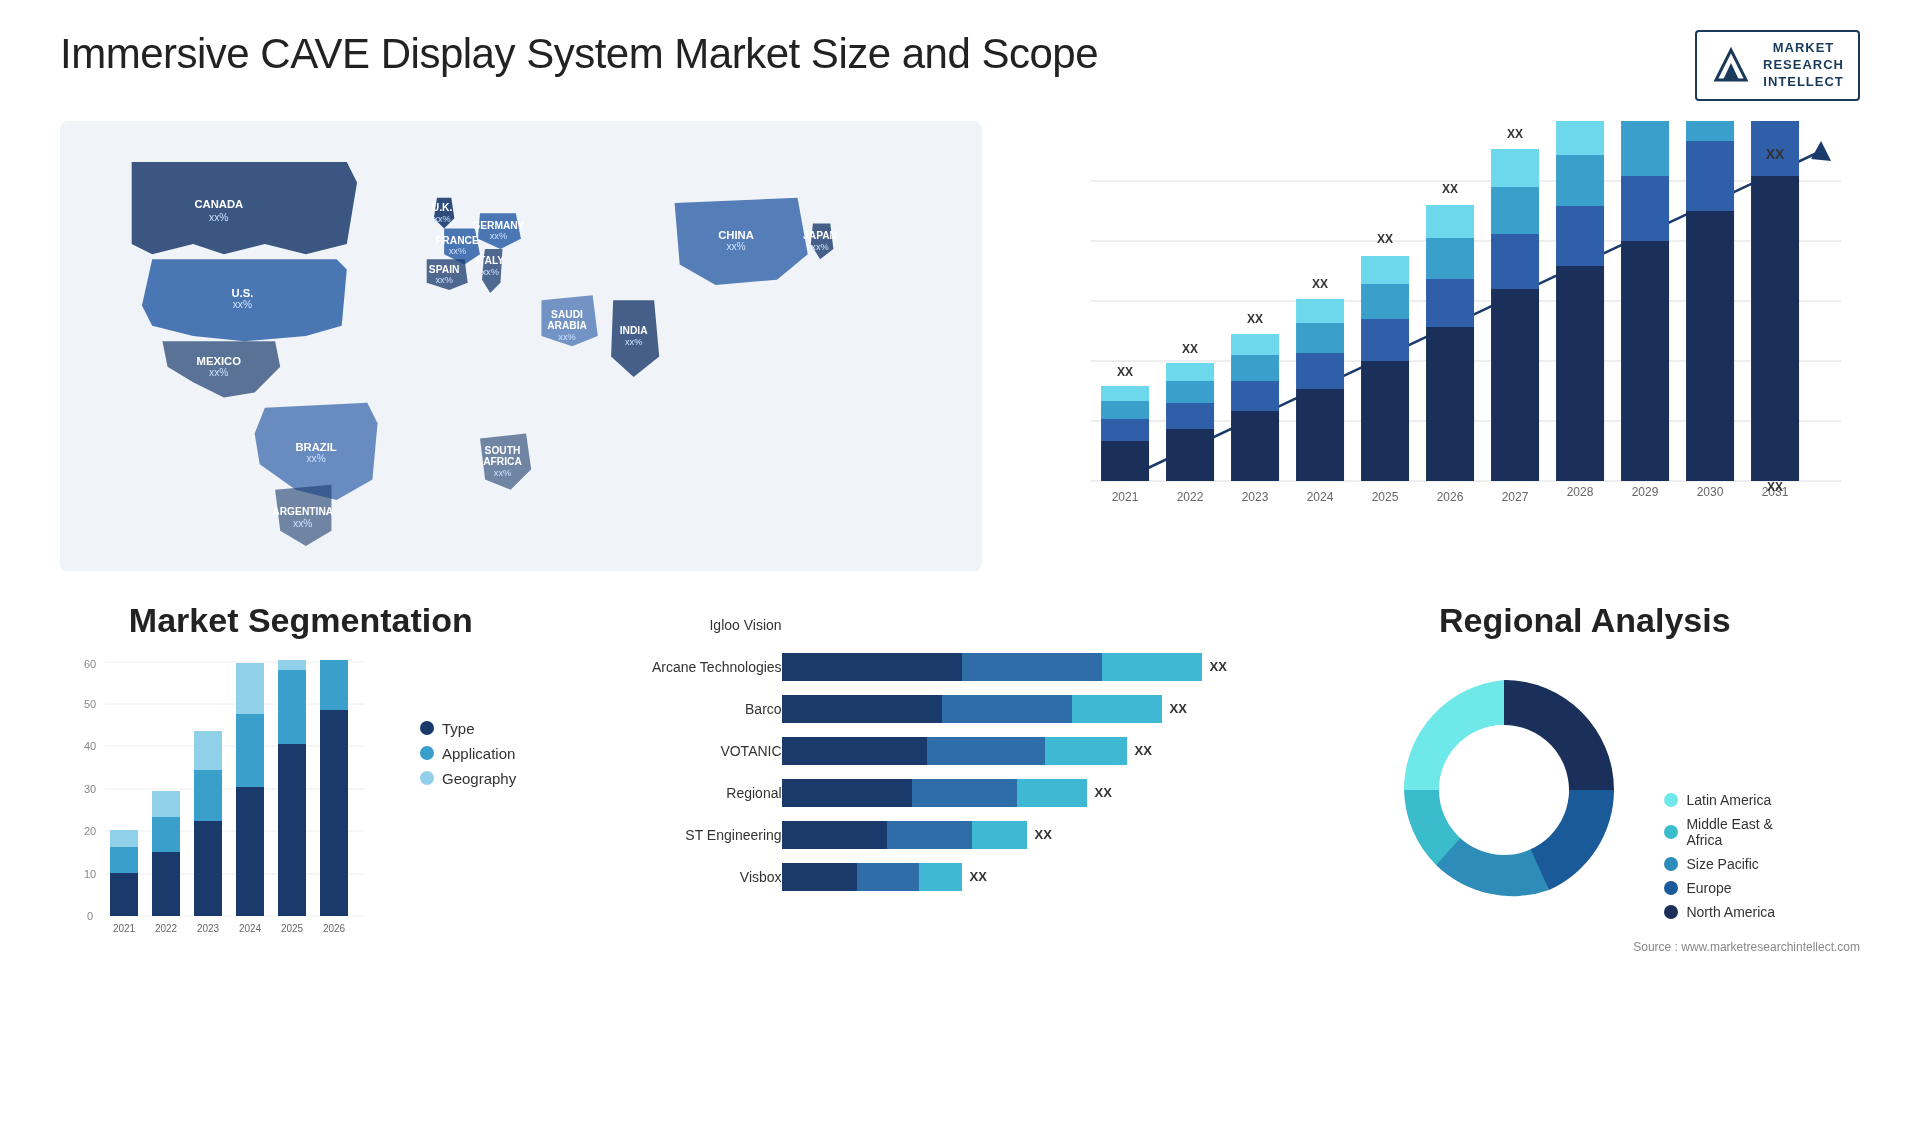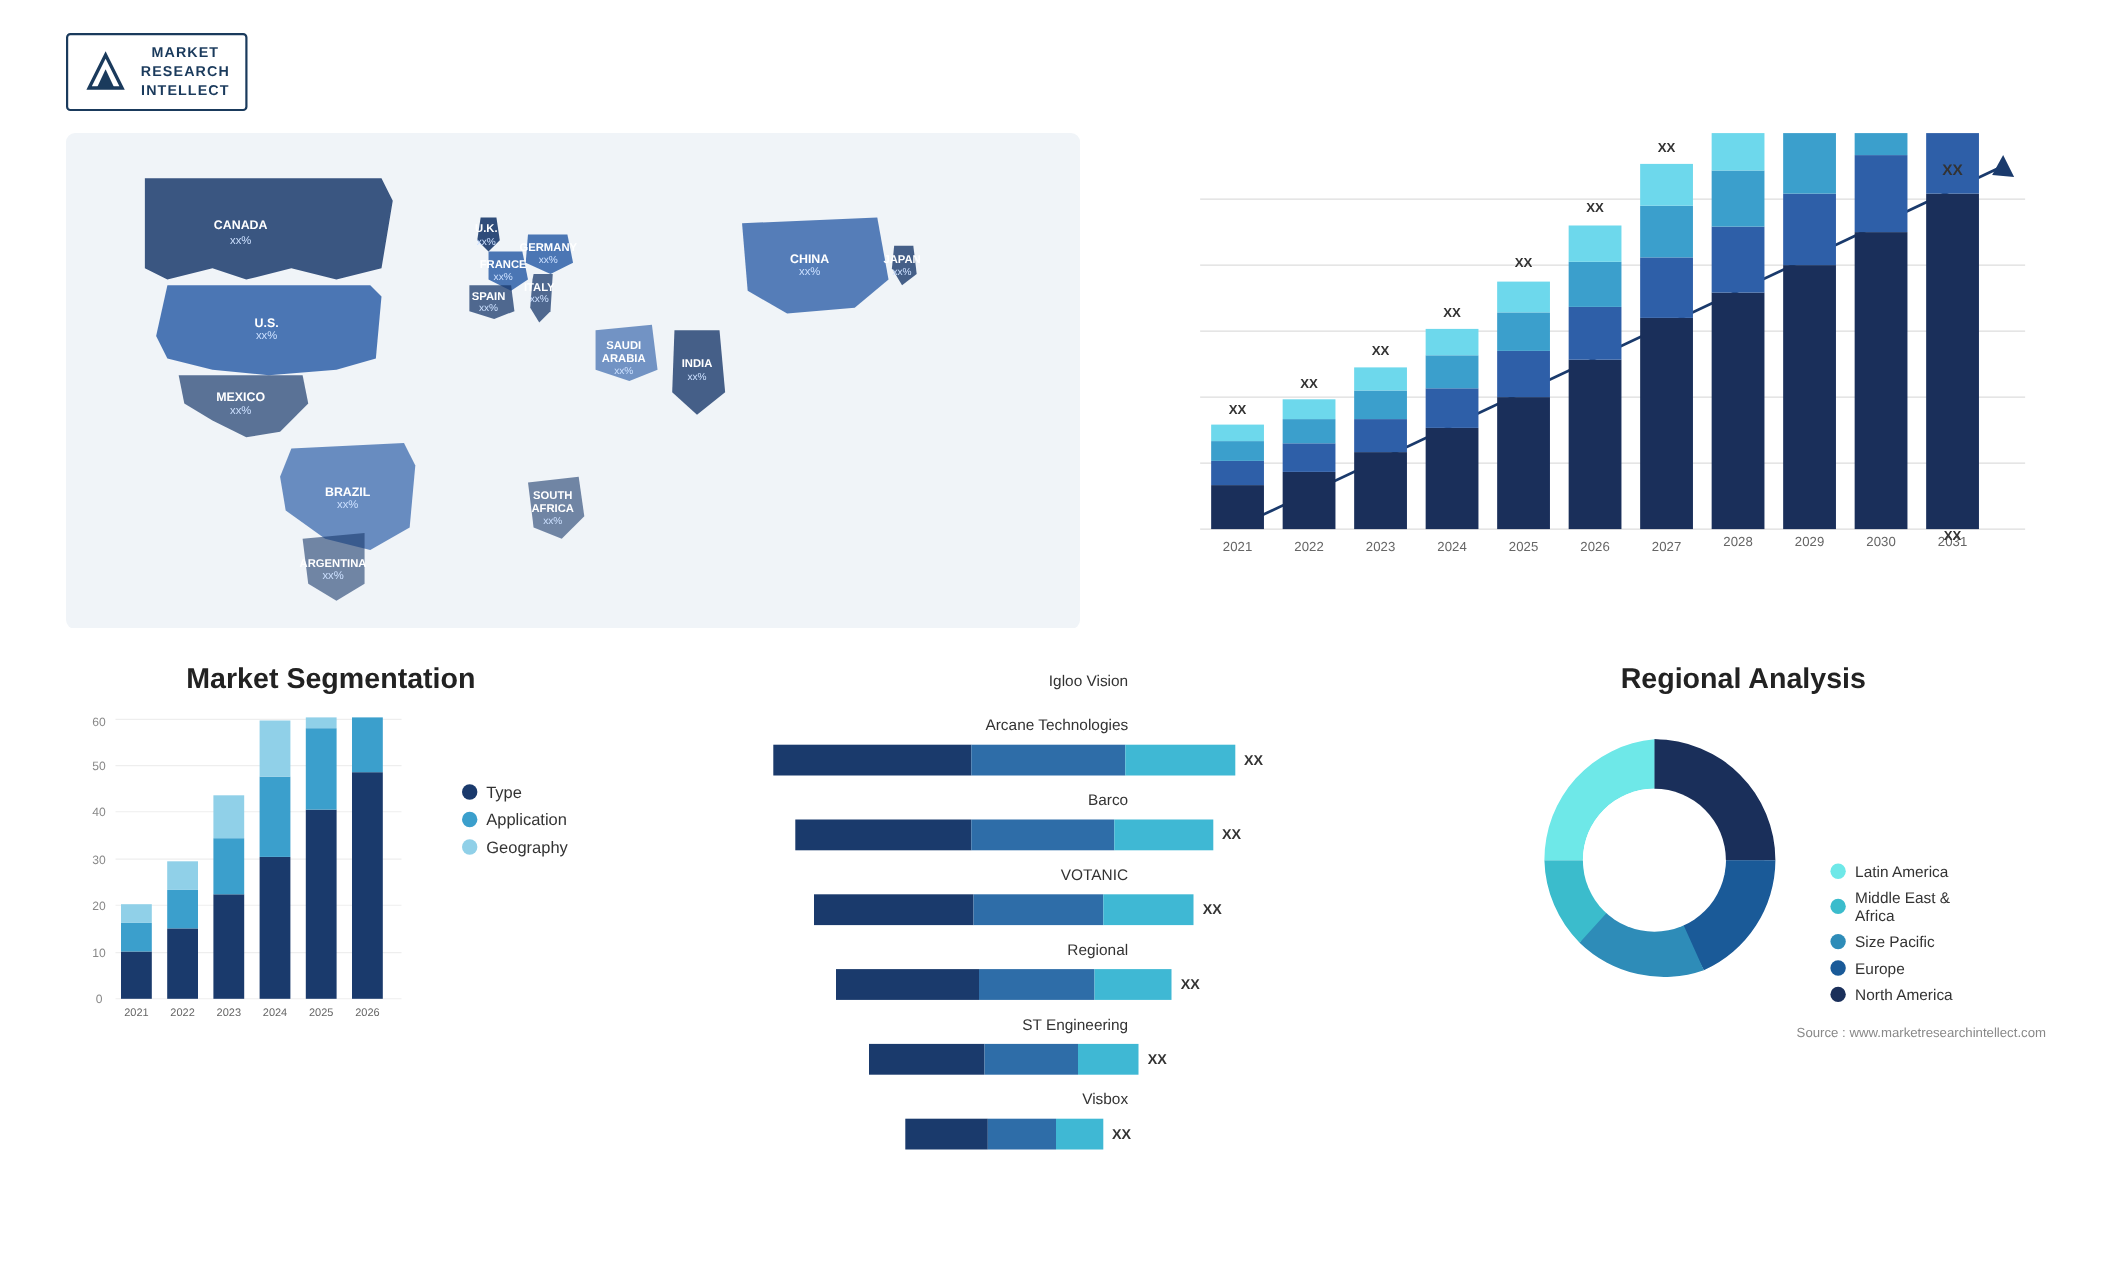--- a/index.html
+++ b/index.html
@@ -73,21 +73,21 @@
       flex: 0.7;
       min-width: 340px;
     }
     .players-section {
       flex: 1;
     }
     .regional-section {
       flex: 0.8;
     }
     .section-title {
-      font-size: 26px;
+      font-size: 34px;
       font-weight: 700;
       color: #222;
       margin-bottom: 20px;
       text-align: center;
     }
     .seg-legend {
       display: flex;
       flex-direction: column;
       gap: 8px;
       margin-top: 10px;
@@ -107,22 +107,20 @@
     }
 
     
     .players-list {
       padding-top: 10px;
     }
     .player-row {
       display: flex;
       align-items: center;
       margin-bottom: 14px;
-      gap: 10px;
-      flex-direction: column;
     }
     .player-name {
       width: 200px;
       font-size: 14px;
       color: #333;
       text-align: right;
       flex-shrink: 0;
     }
     .player-bar-container {
       flex: 1;
@@ -190,20 +188,21 @@
       text-align: right;
       margin-top: 8px;
     }
   </style>
 </head>
 <body>
 
 <div class="page">
 
   <div class="header">
+    <h1 class="title">Immersive CAVE Display System Market Size and Scope</h1>
     <div class="logo">
       <svg class="logo-icon" viewBox="0 0 40 40">
         <polygon points="5,35 20,5 35,35" fill="none" stroke="#1a3a5c" stroke-width="3"></polygon>
         <polygon points="12,35 20,18 28,35" fill="#1a3a5c"></polygon>
       </svg>
       <div class="logo-text">
         <span>MARKET</span><br>
         <span>RESEARCH</span><br>
         <span>INTELLECT</span>
       </div>

